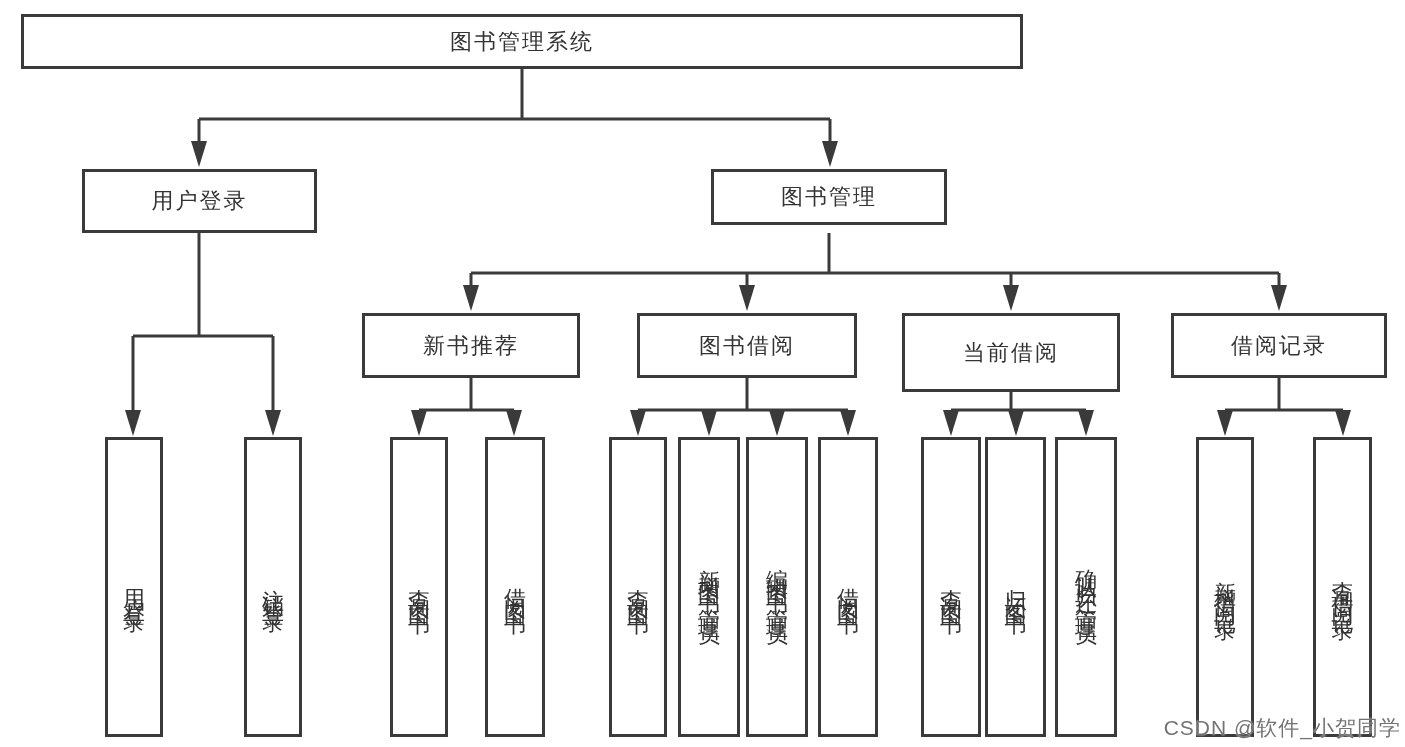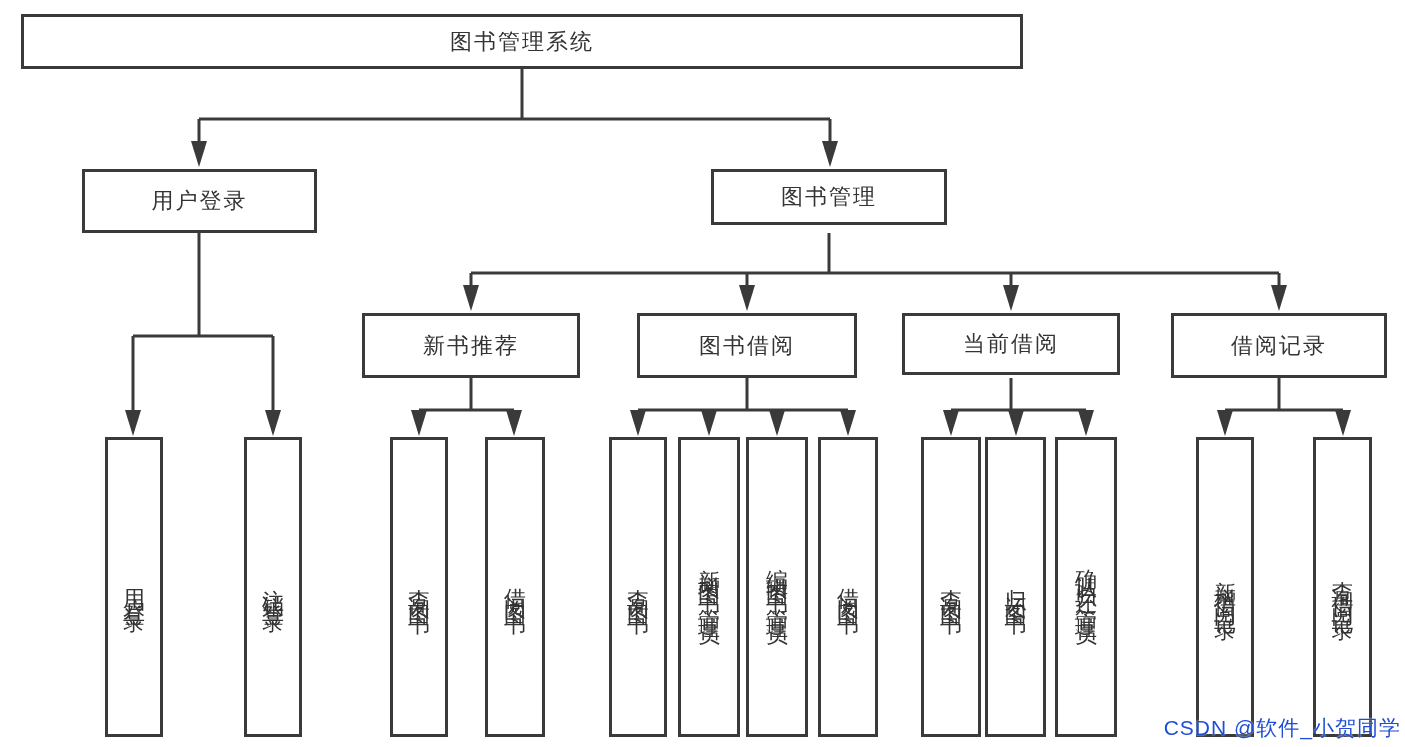--- a/index.html
+++ b/index.html
@@ -41,21 +41,21 @@
     letter-spacing: 8px;
     line-height: 1.1;
     white-space: nowrap;
   }
 
   .watermark {
     position: absolute;
     right: 4px;
     bottom: 5px;
     font-size: 21px;
-    color: #1d4ed8;
+    color: #737373;
     letter-spacing: 1px;
     z-index: 5;
     text-shadow: 0 0 2px #ffffff;
   }
 </style>
 </head>
 <body>
 
 <div id="canvas">
 
@@ -112,21 +112,21 @@
   <div class="node" style="left:711px; top:169px; width:236px; height:56px;">
     <span>图书管理</span>
   </div>
 
   <div class="node" style="left:362px; top:313px; width:218px; height:65px;">
     <span>新书推荐</span>
   </div>
   <div class="node" style="left:637px; top:313px; width:220px; height:65px;">
     <span>图书借阅</span>
   </div>
-  <div class="node" style="left:902px; top:313px; width:218px; height:62px;">
+  <div class="node" style="left:902px; top:313px; width:218px; height:79px;">
     <span>当前借阅</span>
   </div>
   <div class="node" style="left:1171px; top:313px; width:216px; height:65px;">
     <span>借阅记录</span>
   </div>
 
   <div class="node vnode" style="left:105px; top:437px; width:58px; height:300px;">
     <span>用户登录</span>
   </div>
   <div class="node vnode" style="left:244px; top:437px; width:58px; height:300px;">

